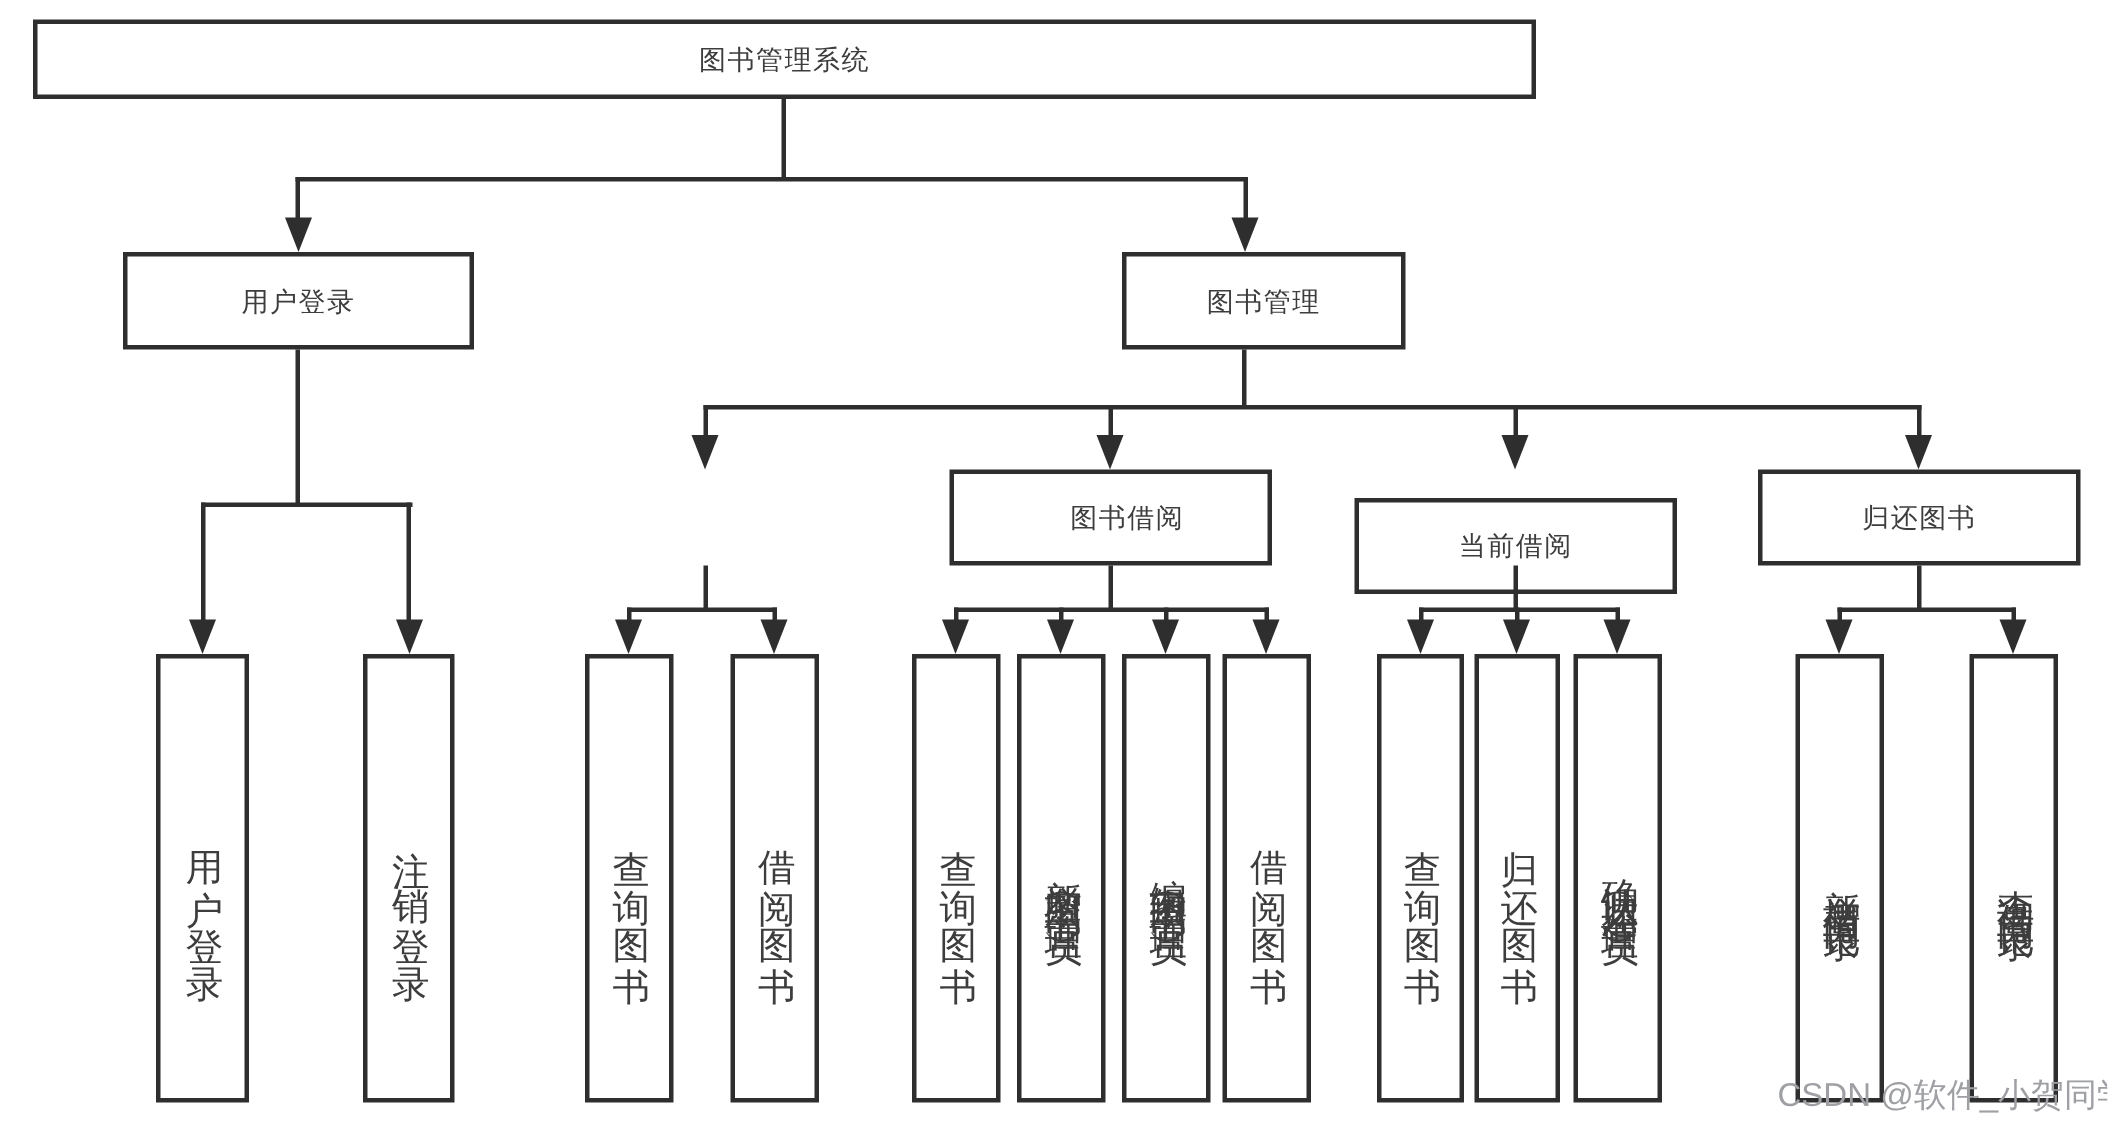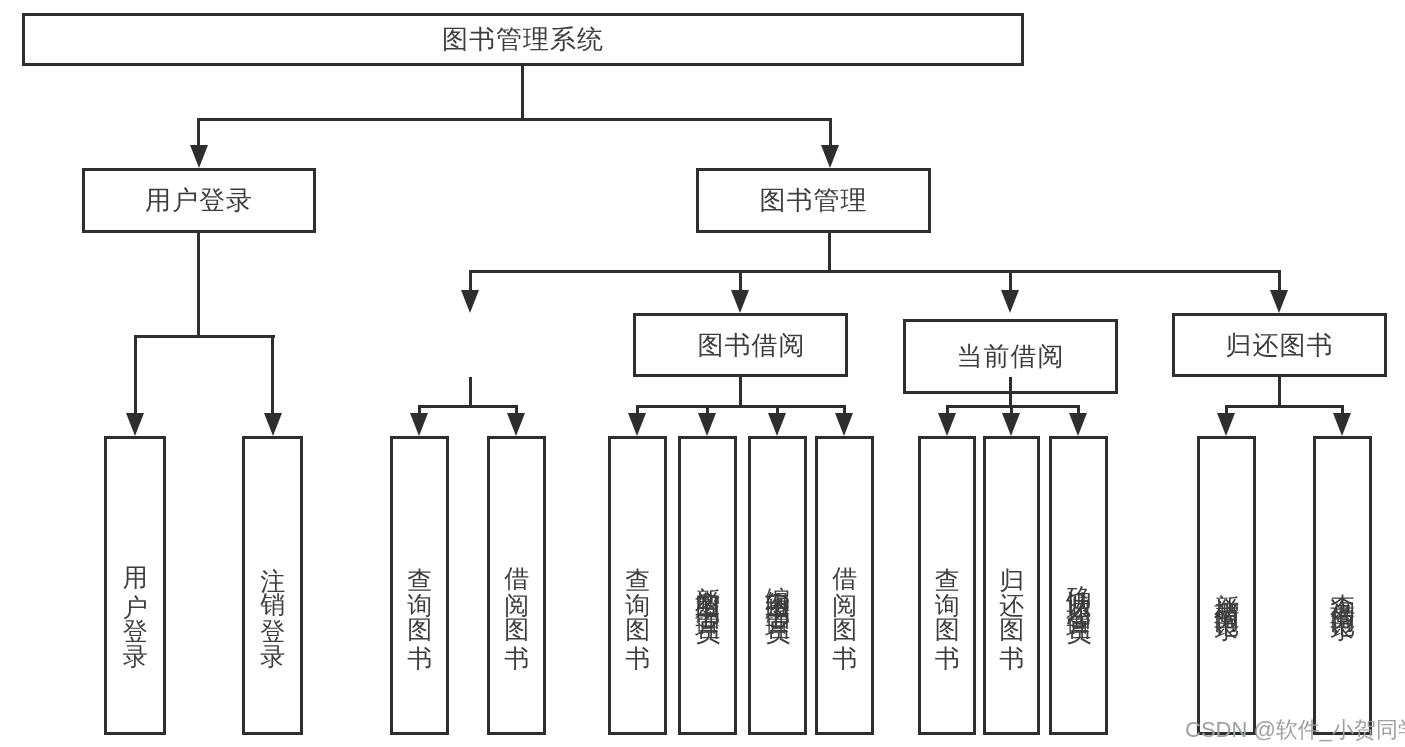--- a/index.html
+++ b/index.html
@@ -24,21 +24,21 @@
   .box {
     position: absolute;
     border: 3px solid var(--line);
     background: #fff;
     display: flex;
     align-items: center;
     justify-content: center;
     color: var(--text);
   }
   .hlabel {
-    font-size: 26px;
+    font-size: 18px;
     white-space: nowrap;
     color: var(--text);
     letter-spacing: 1px;
     font-family: Liberation Mono, monospace;
   }
 
   
   .vtext {
     writing-mode: vertical-lr;
     text-orientation: mixed;
@@ -82,21 +82,21 @@
   <div class="line" style="left:521px; top:66px; width:3px; height:54px;"></div>
   <div class="line" style="left:197px; top:118px; width:635px; height:3px;"></div>
   <div class="line" style="left:197px; top:118px; width:3px; height:29px;"></div>
   <div class="arrow" style="left:190px; top:145px;"></div>
   <div class="line" style="left:829px; top:118px; width:3px; height:29px;"></div>
   <div class="arrow" style="left:821px; top:145px;"></div>
 
   <div class="box" style="left:82px; top:168px; width:234px; height:65px;">
     <span class="hlabel">用户登录</span>
   </div>
-  <div class="box" style="left:696px; top:168px; width:235px; height:65px;">
+  <div class="box" style="left:748px; top:168px; width:189px; height:65px;">
     <span class="hlabel">图书管理</span>
   </div>
 
   <div class="line" style="left:197px; top:233px; width:3px; height:104px;"></div>
   <div class="line" style="left:134px; top:335px; width:141px; height:3px;"></div>
   <div class="line" style="left:134px; top:335px; width:3px; height:80px;"></div>
   <div class="arrow" style="left:126px; top:413px;"></div>
   <div class="line" style="left:271px; top:335px; width:3px; height:80px;"></div>
   <div class="arrow" style="left:264px; top:413px;"></div>
 
@@ -107,21 +107,21 @@
   <div class="line" style="left:739px; top:270px; width:3px; height:22px;"></div>
   <div class="arrow" style="left:731px; top:290px;"></div>
   <div class="line" style="left:1009px; top:270px; width:3px; height:22px;"></div>
   <div class="arrow" style="left:1001px; top:290px;"></div>
   <div class="line" style="left:1278px; top:270px; width:3px; height:22px;"></div>
   <div class="arrow" style="left:1270px; top:290px;"></div>
 
   <div class="box" style="left:633px; top:313px; width:215px; height:64px;padding-left:22px;">
     <span class="hlabel">图书借阅</span>
   </div>
-  <div class="box" style="left:903px; top:319px; width:215px; height:75px;">
+  <div class="box" style="left:903px; top:332px; width:215px; height:64px;">
     <span class="hlabel">当前借阅</span>
   </div>
   <div class="box" style="left:1172px; top:313px; width:215px; height:64px;">
     <span class="hlabel">归还图书</span>
   </div>
 
   <div class="line" style="left:469px; top:377px; width:3px; height:30px;"></div>
   <div class="line" style="left:418px; top:405px; width:100px; height:3px;"></div>
   <div class="line" style="left:418px; top:405px; width:3px; height:10px;"></div>
   <div class="arrow" style="left:410px; top:413px;"></div>

